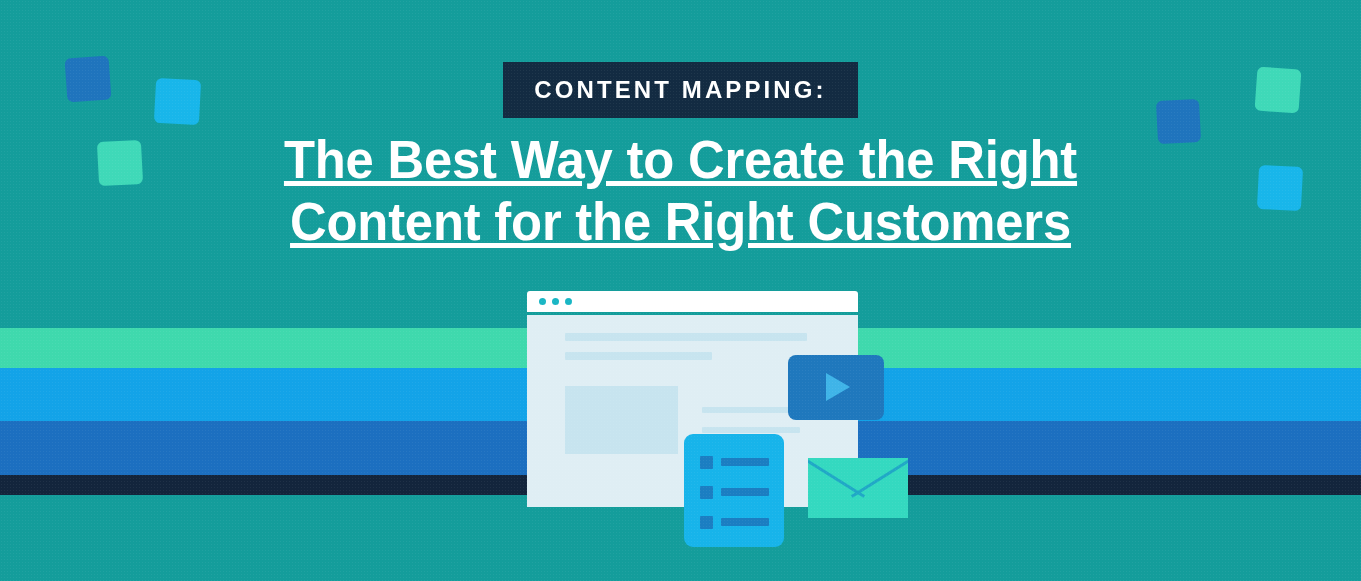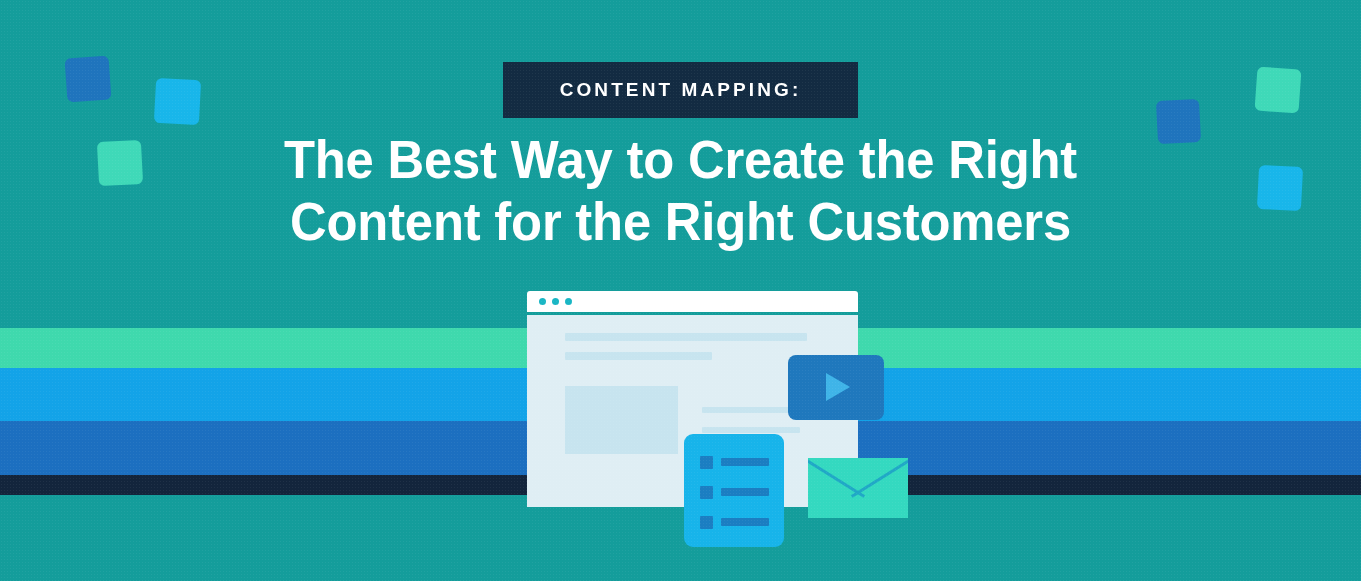--- a/index.html
+++ b/index.html
@@ -60,35 +60,36 @@
     width: 355px;
     height: 56px;
     background: #132b42;
     z-index: 20;
     display: flex;
     align-items: center;
     justify-content: center;
   }
   #eyebrow-label {
     color: #ffffff;
-    font-size: 19px;
+    font-size: 24px;
     font-weight: bold;
     letter-spacing: 3.1px;
     white-space: nowrap;
   }
 
   
   #headline {
     position: absolute;
     left: 0;
     top: 128px;
     width: 100%;
     z-index: 20;
     text-align: center;
     color: #ffffff;
+    text-decoration: underline;
   }
   .headline-line {
     font-size: 54px;
     font-weight: bold;
     line-height: 62px;
     letter-spacing: -0.2px;
     white-space: nowrap;
     transform: scaleX(.94);
   }
 

